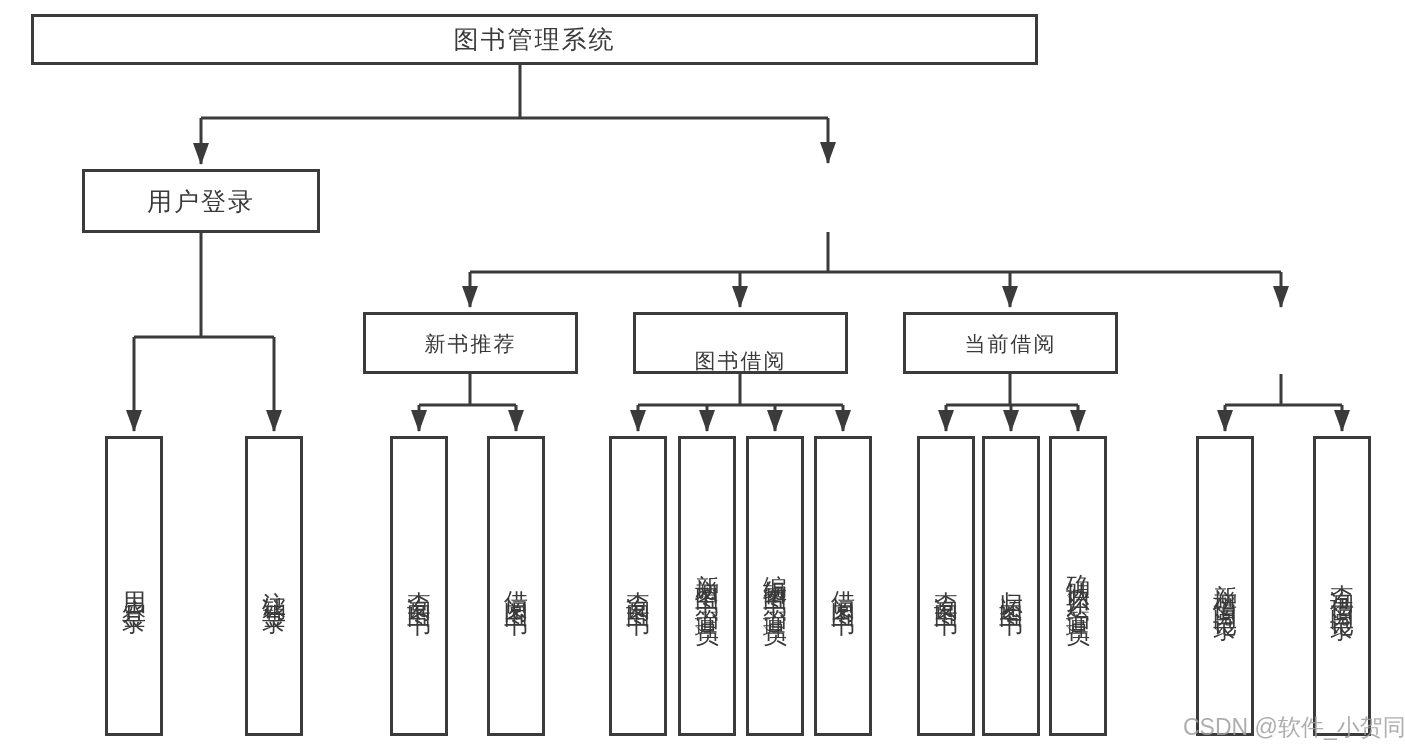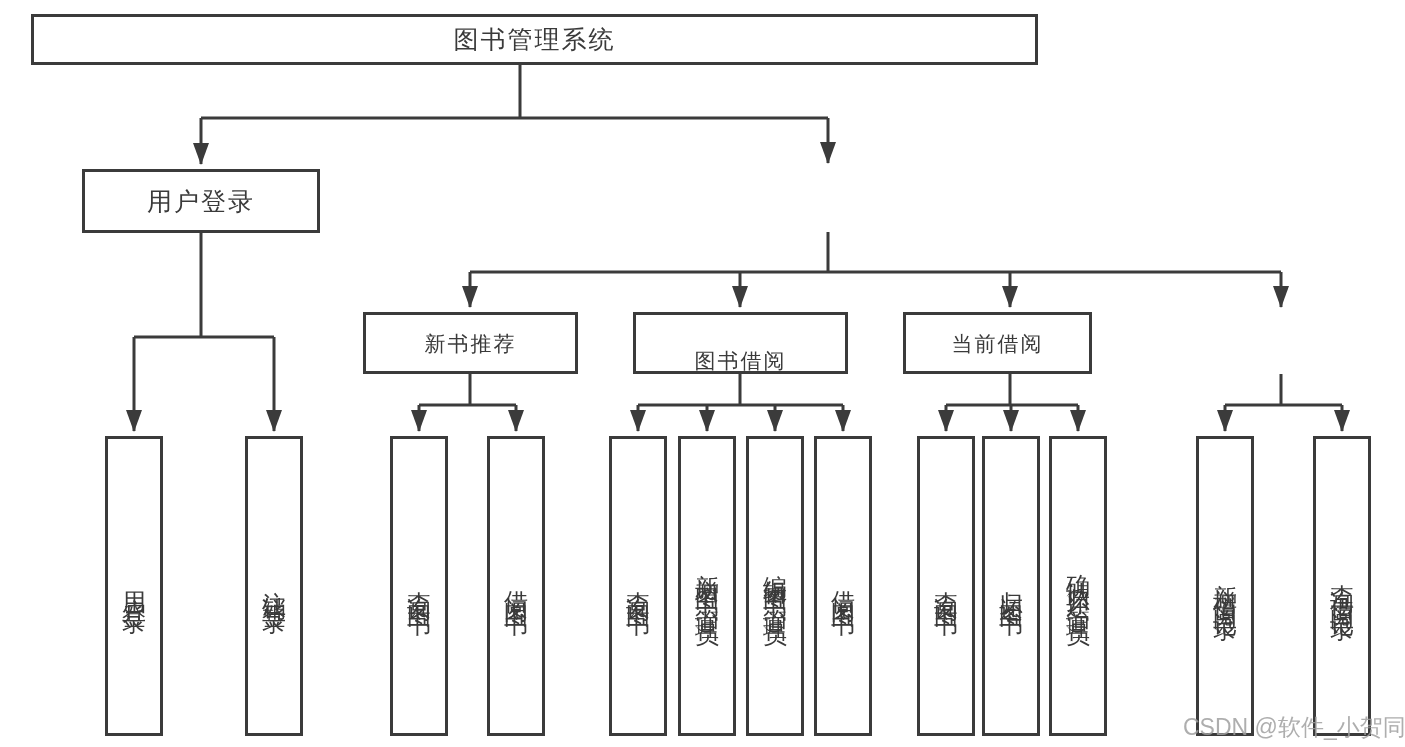--- a/index.html
+++ b/index.html
@@ -114,21 +114,21 @@
   <div class="box lvl-2" style="left:82px; top:169px; width:238px; height:64px;">
     <span class="lbl">用户登录</span>
   </div>
 
   <div class="box lvl-3" style="left:363px; top:312px; width:215px; height:62px;">
     <span class="lbl">新书推荐</span>
   </div>
   <div class="box lvl-3" style="left:633px; top:312px; width:215px; height:62px;align-items:flex-end;">
     <span class="lbl">图书借阅</span>
   </div>
-  <div class="box lvl-3" style="left:903px; top:312px; width:189px; height:62px;">
+  <div class="box lvl-3" style="left:903px; top:312px; width:215px; height:62px;">
     <span class="lbl">当前借阅</span>
   </div>
 
   <div class="box leaf" style="left:105px; top:436px; width:58px; height:300px;">
     <span class="lbl">用户登录</span>
   </div>
   <div class="box leaf" style="left:245px; top:436px; width:58px; height:300px;">
     <span class="lbl">注销登录</span>
   </div>
 

